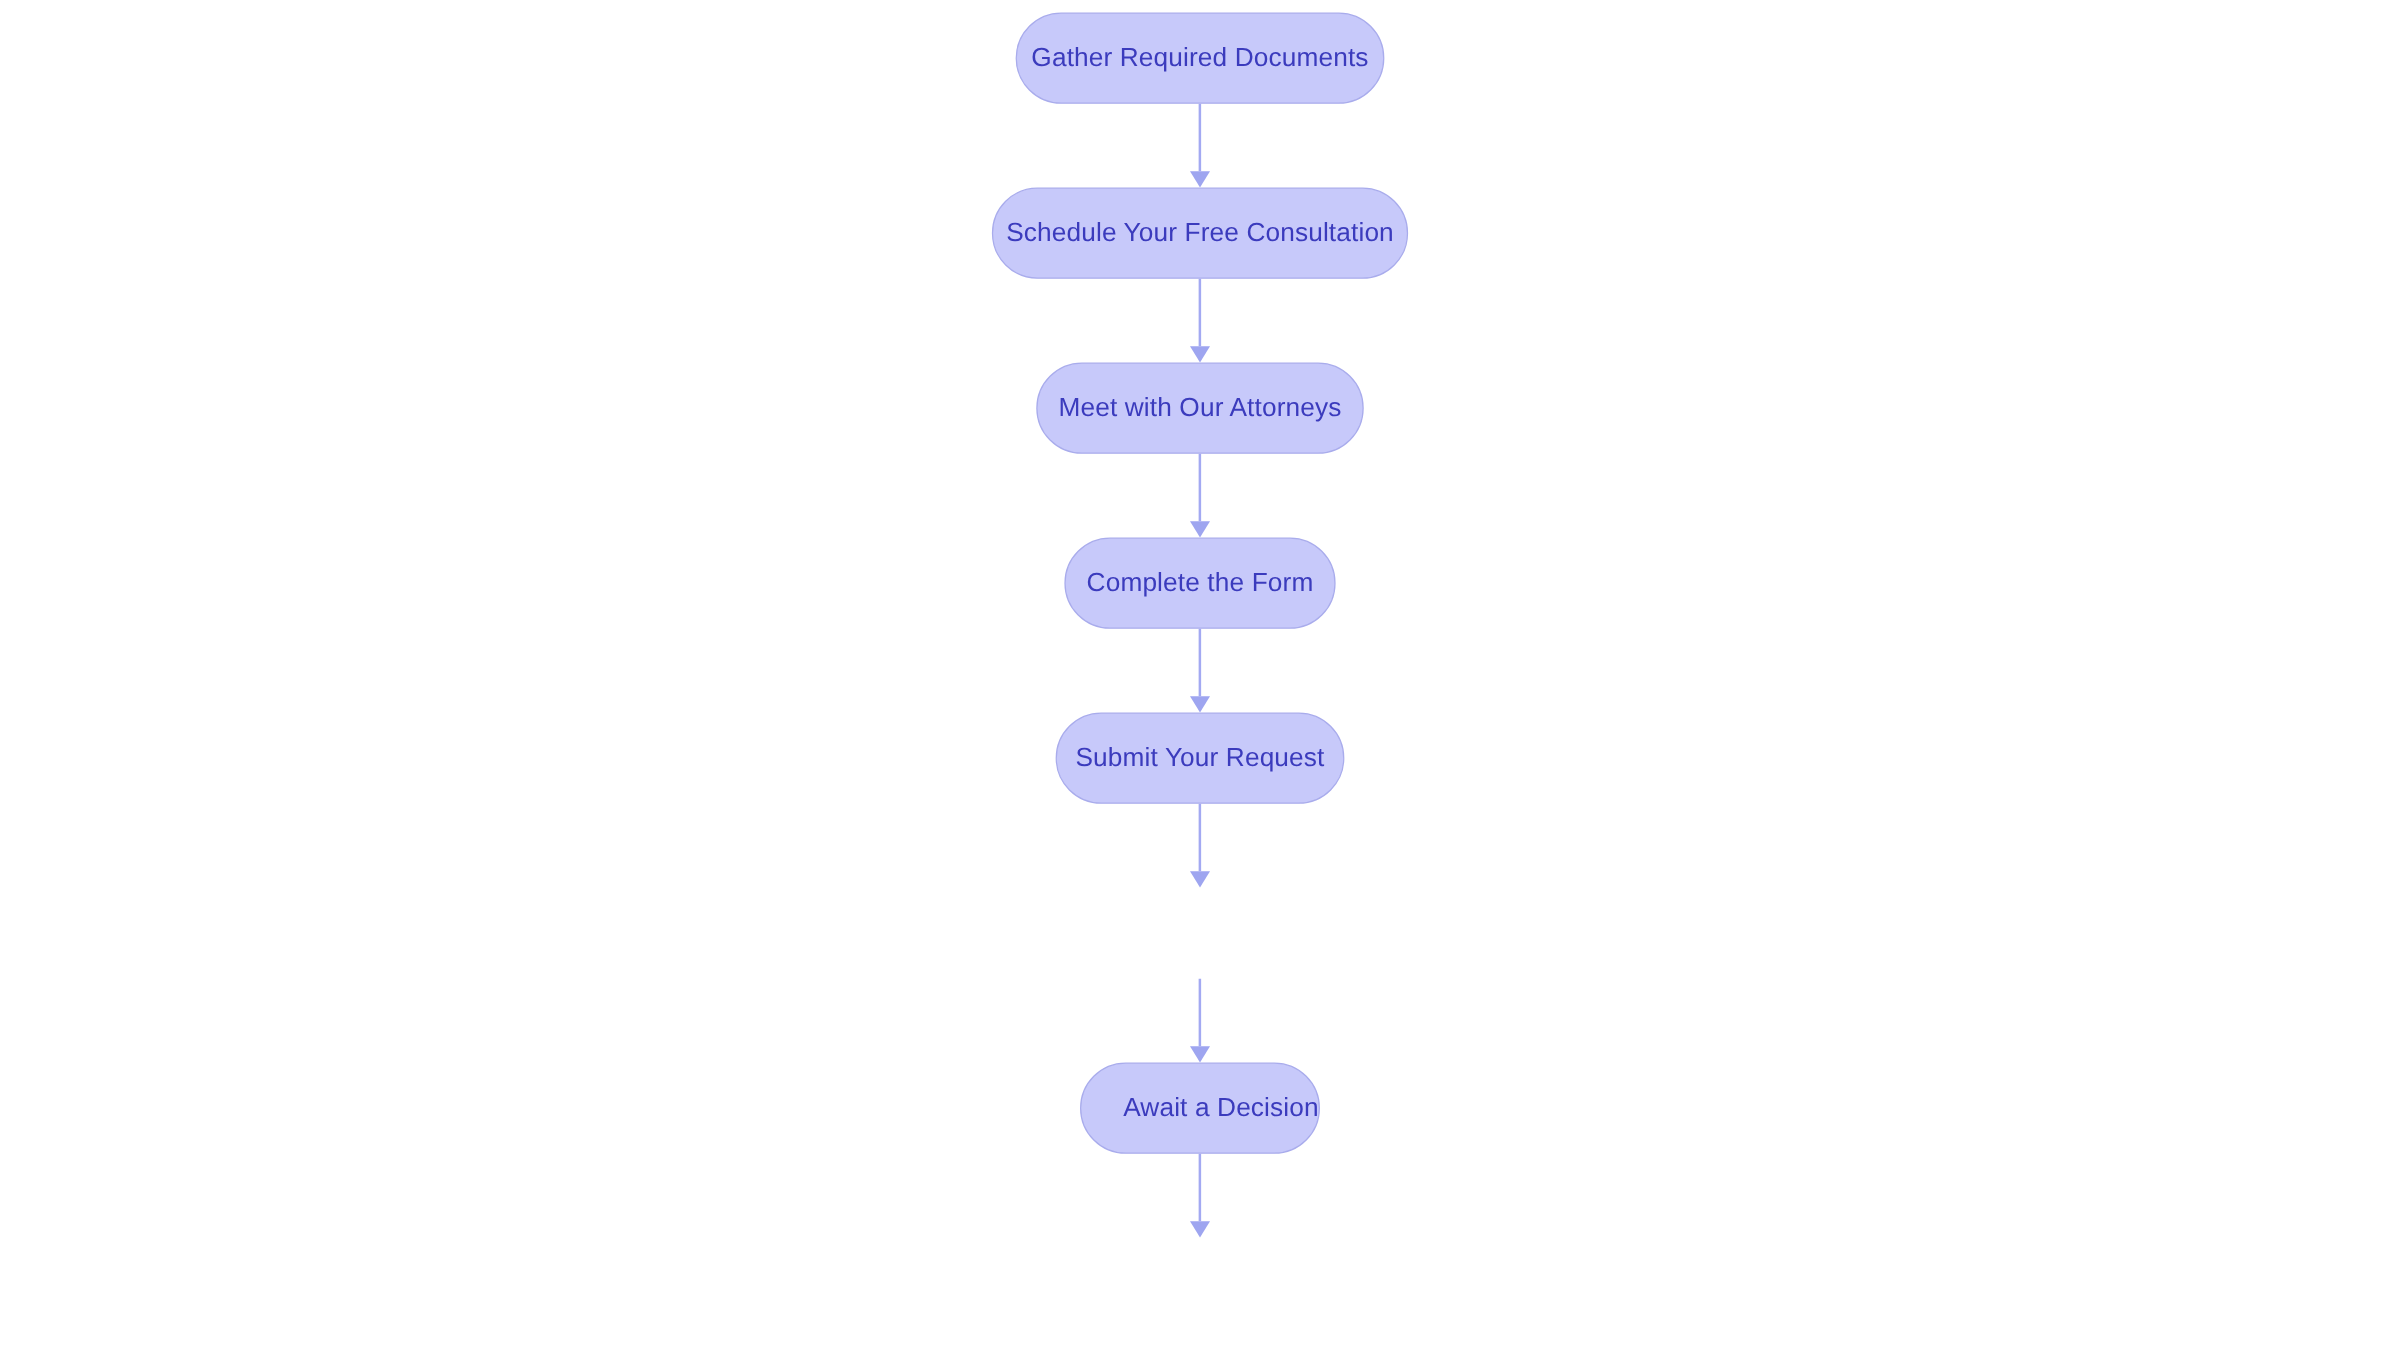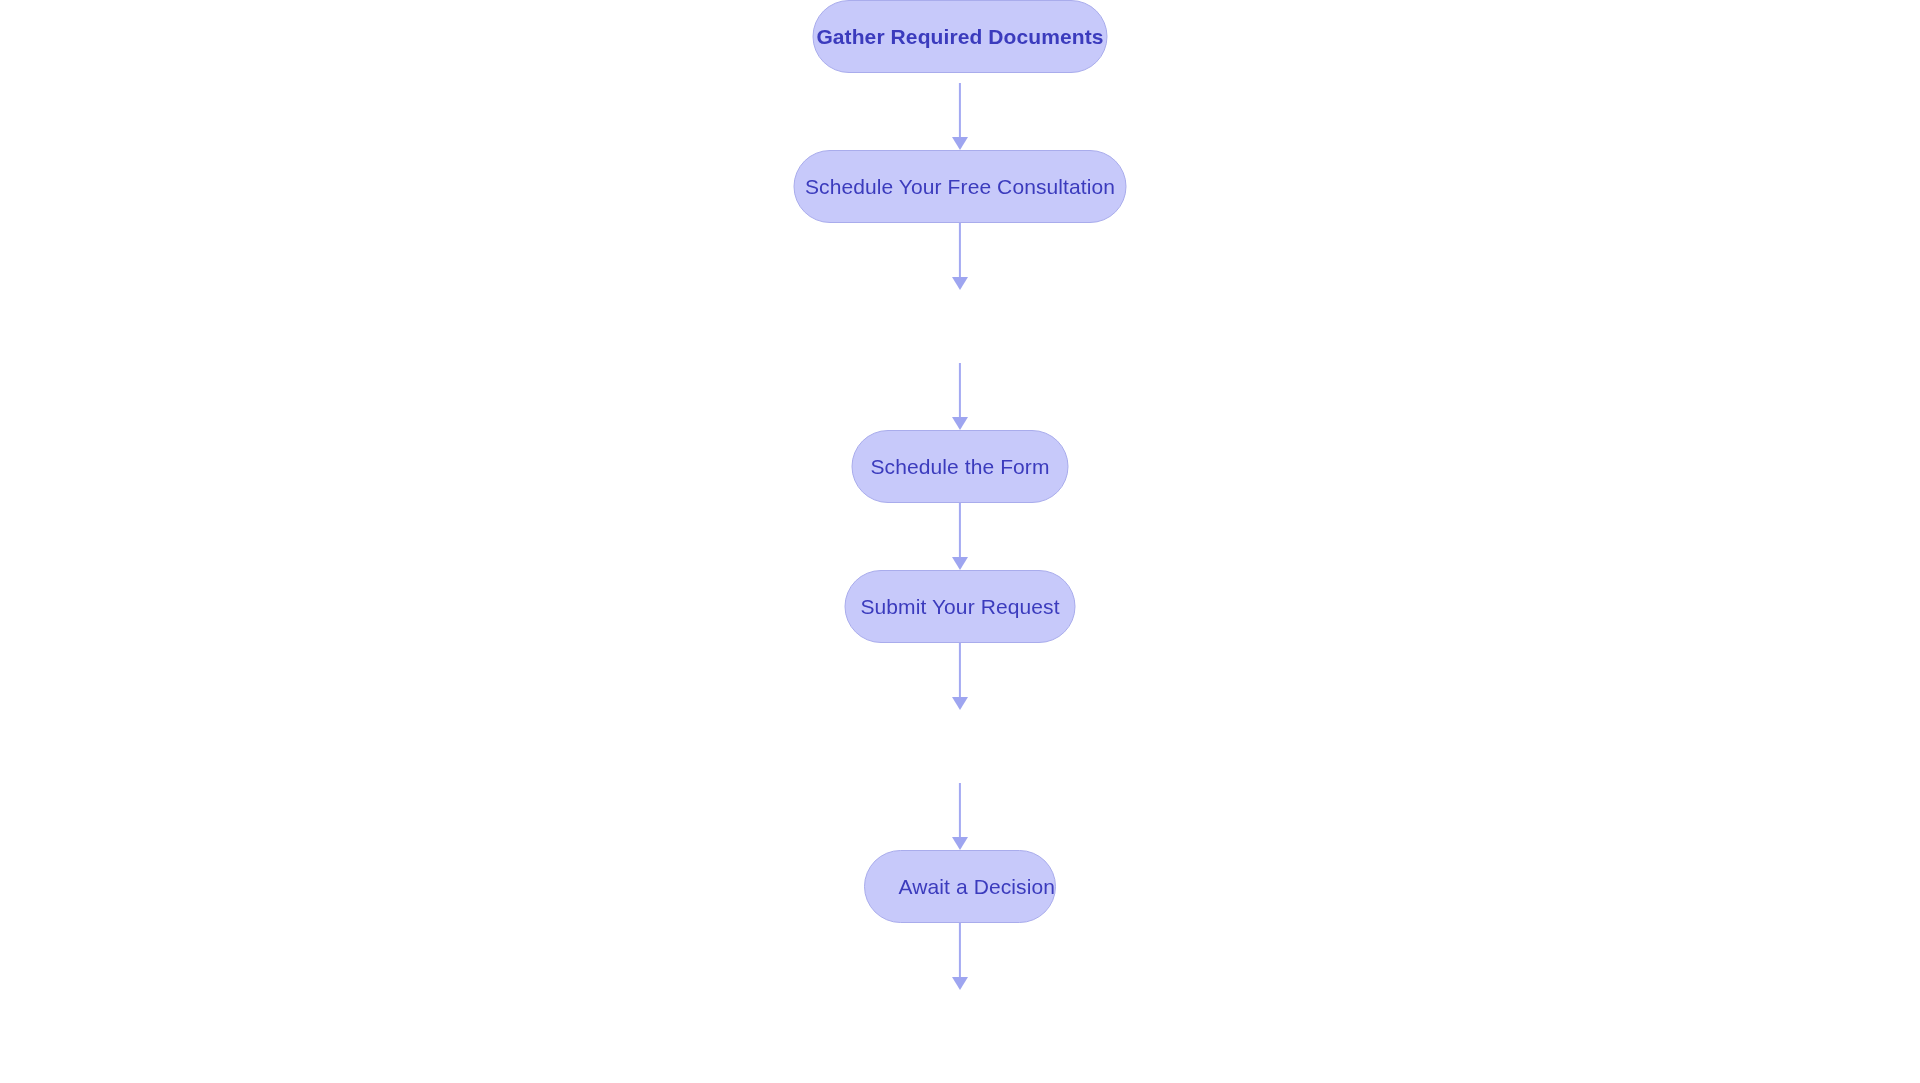--- a/index.html
+++ b/index.html
@@ -67,46 +67,49 @@
     border-left: 8px solid transparent;
     border-right: 8px solid transparent;
     border-top: 13px solid #9ea5f0;
   }
 </style>
 </head>
 <body>
 
 <div id="flowchart">
 
-  <div class="node" style="top:0; width:295px; height:73px;font-weight:bold;">
+  <div class="node" style="top:10px; width:295px; height:73px;">
     <span class="node-label">Gather Required Documents</span>
   </div>
 
   <div class="connector" style="top:83px; height:67px;">
     <div class="stem" style="height:54px;"></div>
     <div class="head"></div>
   </div>
 
   <div class="node" style="top:150px; width:333px; height:73px;">
     <span class="node-label">Schedule Your Free Consultation</span>
   </div>
 
   <div class="connector" style="top:223px; height:67px;">
     <div class="stem" style="height:54px;"></div>
     <div class="head"></div>
   </div>
 
+  <div class="node" style="top:290px; width:262px; height:73px;">
+    <span class="node-label">Meet with Our Attorneys</span>
+  </div>
 
   <div class="connector" style="top:363px; height:67px;">
     <div class="stem" style="height:54px;"></div>
     <div class="head"></div>
   </div>
 
   <div class="node" style="top:430px; width:217px; height:73px;">
-    <span class="node-label">Schedule the Form</span>
+    <span class="node-label">Complete the Form</span>
   </div>
 
   <div class="connector" style="top:503px; height:67px;">
     <div class="stem" style="height:54px;"></div>
     <div class="head"></div>
   </div>
 
   <div class="node" style="top:570px; width:231px; height:73px;">
     <span class="node-label">Submit Your Request</span>
   </div>

